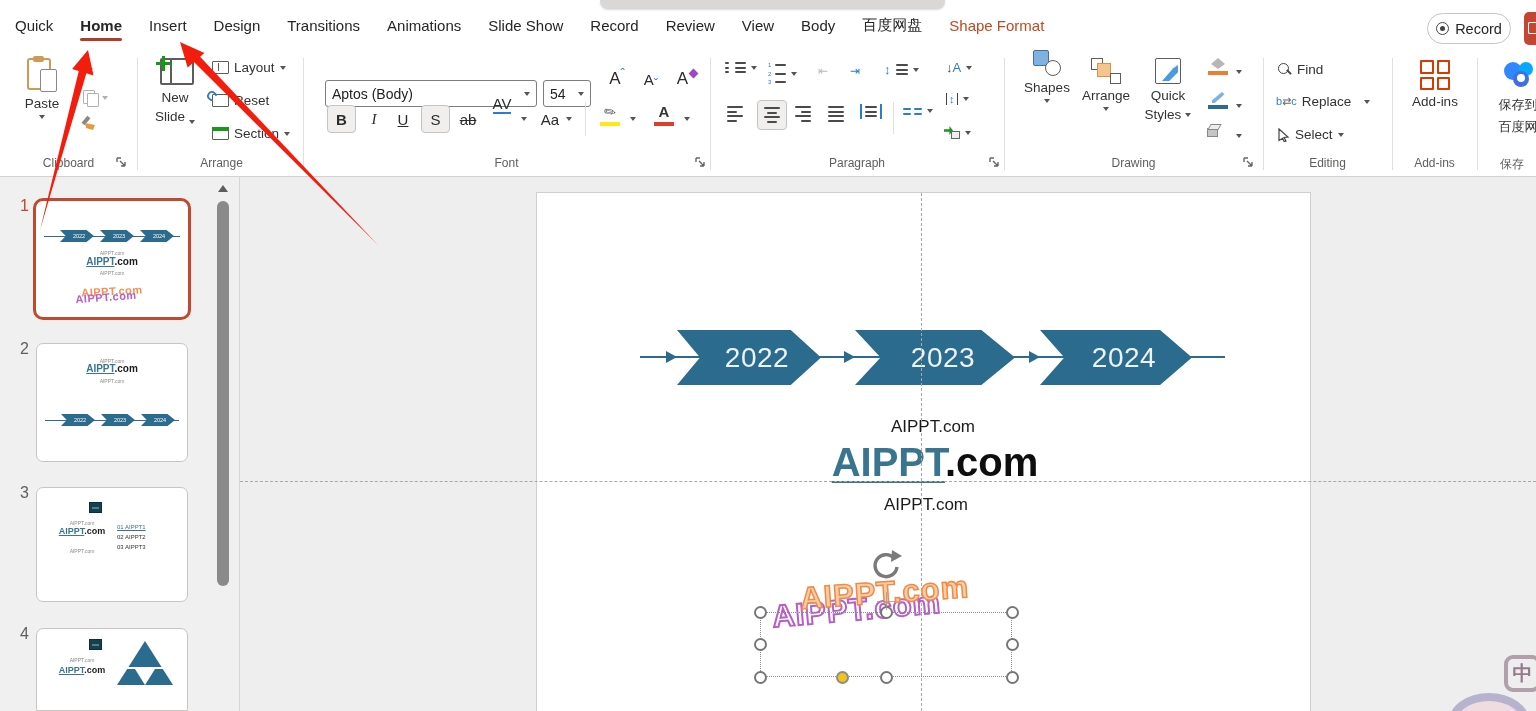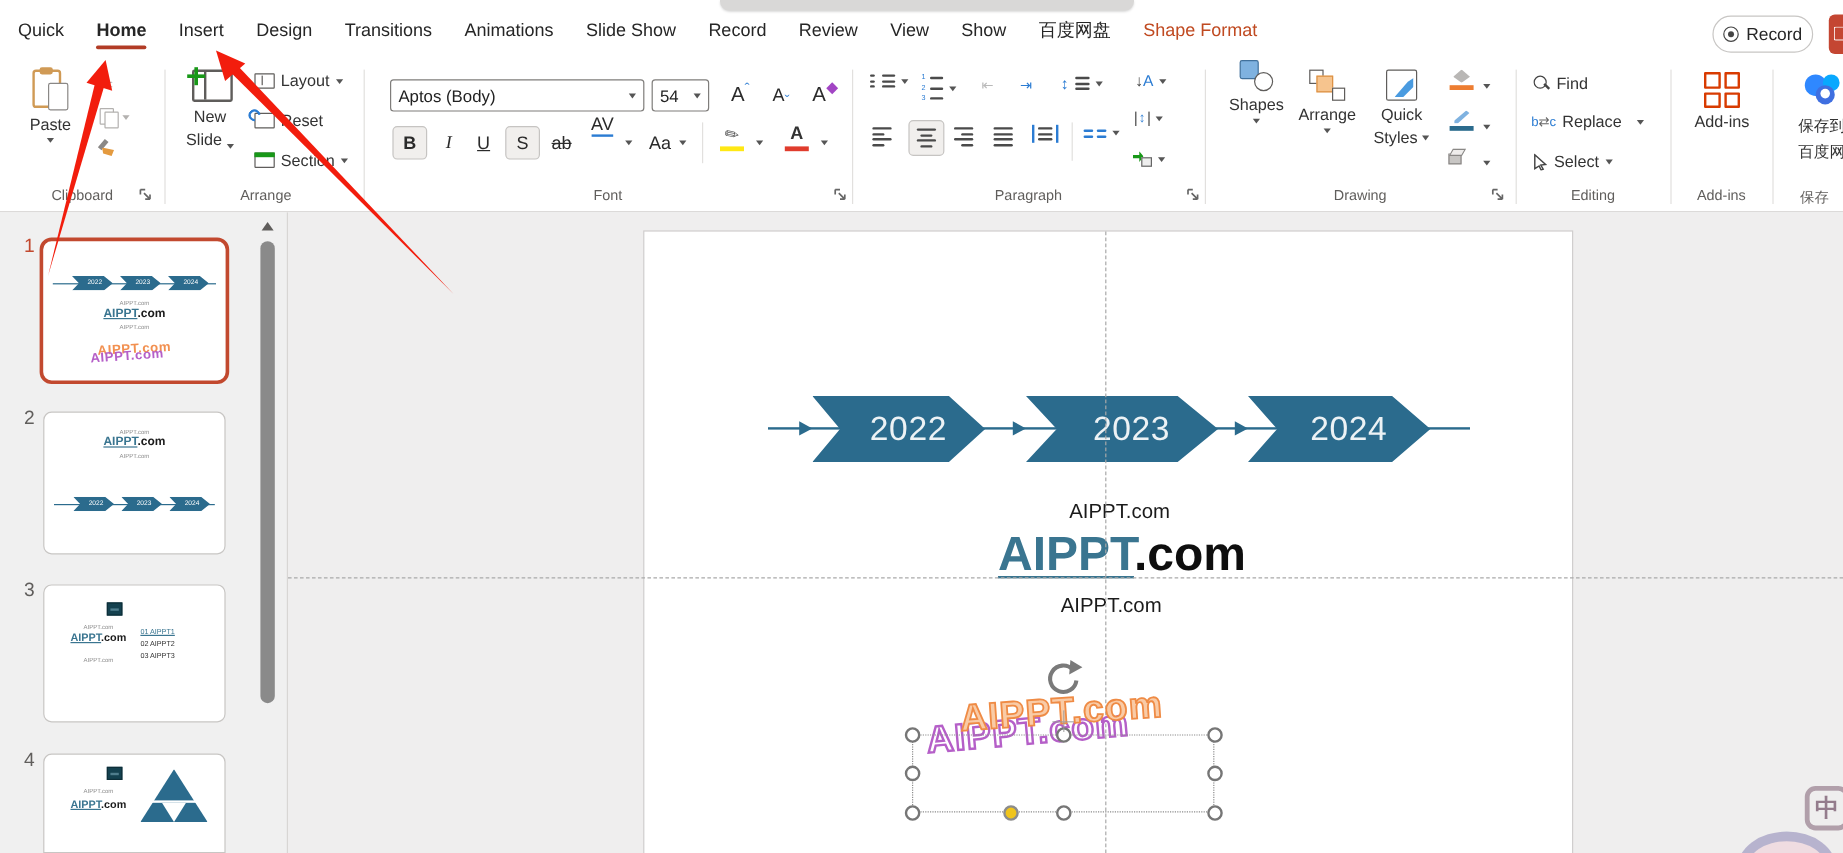--- a/index.html
+++ b/index.html
@@ -55,21 +55,21 @@
   .newslide-icon .pane { position:absolute; right:0; top:2px; width:34px; height:27px; border:2px solid #5f5d5b; border-radius:2px; background:#fff; }
   .newslide-icon .div { position:absolute; right:22px; top:4px; width:2px; height:23px; background:#5f5d5b; }
   .newslide-icon .plus::before { content:""; position:absolute; left:0; top:6px; width:15px; height:3px; background:#189818; }
   .newslide-icon .plus::after { content:""; position:absolute; left:6px; top:0; width:3px; height:15px; background:#189818; }
   .mini-rect { position:relative; width:17px; height:13px; border:1.6px solid #5f5d5b; background:#fff; border-radius:1px; }
   .mini-rect.layout::after { content:""; position:absolute; left:1px; top:1px; width:4px; height:8px; border-right:1.4px solid #5f5d5b; }
   .mini-rect.section::before { content:""; position:absolute; left:-1px; top:-1px; right:-1px; height:3.5px; background:#189818; }
   .reset-arrow { position:absolute; left:-6px; top:-4px; width:10px; height:10px; border:2px solid #2b7cd3; border-radius:50%; border-right-color:transparent; transform:rotate(40deg); }
 
   
-  .combo { position:absolute; height:27px; border:1px solid #7f7d7b; border-radius:3px; background:#fff; display:flex; align-items:center; font-size:14px; color:#222; padding:0 6px; justify-content:space-between; }
+  .combo { position:absolute; height:27px; border:1px solid #7f7d7b; border-radius:3px; background:#fff; display:flex; align-items:center; font-size:14px; color:#222; padding:0 6px; justify-content:space-between;margin-top:14px; }
   .fbtn { position:absolute; height:28px; display:flex; align-items:center; justify-content:center; font-size:15px; color:#2b2b2b; }
   .caret-up::after { content:"ˆ"; color:#2b7cd3; font-size:13px; position:relative; top:-6px; }
   .caret-dn::after { content:"ˇ"; color:#2b7cd3; font-size:13px; position:relative; top:4px; }
   .clear-fmt::after { content:""; display:inline-block; width:7px; height:7px; background:#a245c4; transform:rotate(45deg); margin-left:2px; position:relative; top:-6px; }
 
   
   .bars { display:flex; flex-direction:column; gap:2.5px; }
   .bars i { display:block; height:2px; background:#4a4a4a; border-radius:1px; }
   .dot { width:4px; height:4px; background:#2b7cd3; display:inline-block; margin-right:3px; }
   .pgrow { display:flex; align-items:center; gap:3px; }
@@ -176,21 +176,21 @@
       <span class="menu-item">Quick</span>
       <span class="menu-item active">Home</span>
       <span class="menu-item">Insert</span>
       <span class="menu-item">Design</span>
       <span class="menu-item">Transitions</span>
       <span class="menu-item">Animations</span>
       <span class="menu-item">Slide Show</span>
       <span class="menu-item">Record</span>
       <span class="menu-item">Review</span>
       <span class="menu-item">View</span>
-      <span class="menu-item">Show</span>
+      <span class="menu-item">Body</span>
       <span class="menu-item">百度网盘</span>
       <span class="menu-item contextual">Shape Format</span>
     </div>
     <div class="record-pill">
       <span class="record-dot"></span>
       <span>Record</span>
     </div>
     <div class="present-sliver"></div>
   </div>
 

